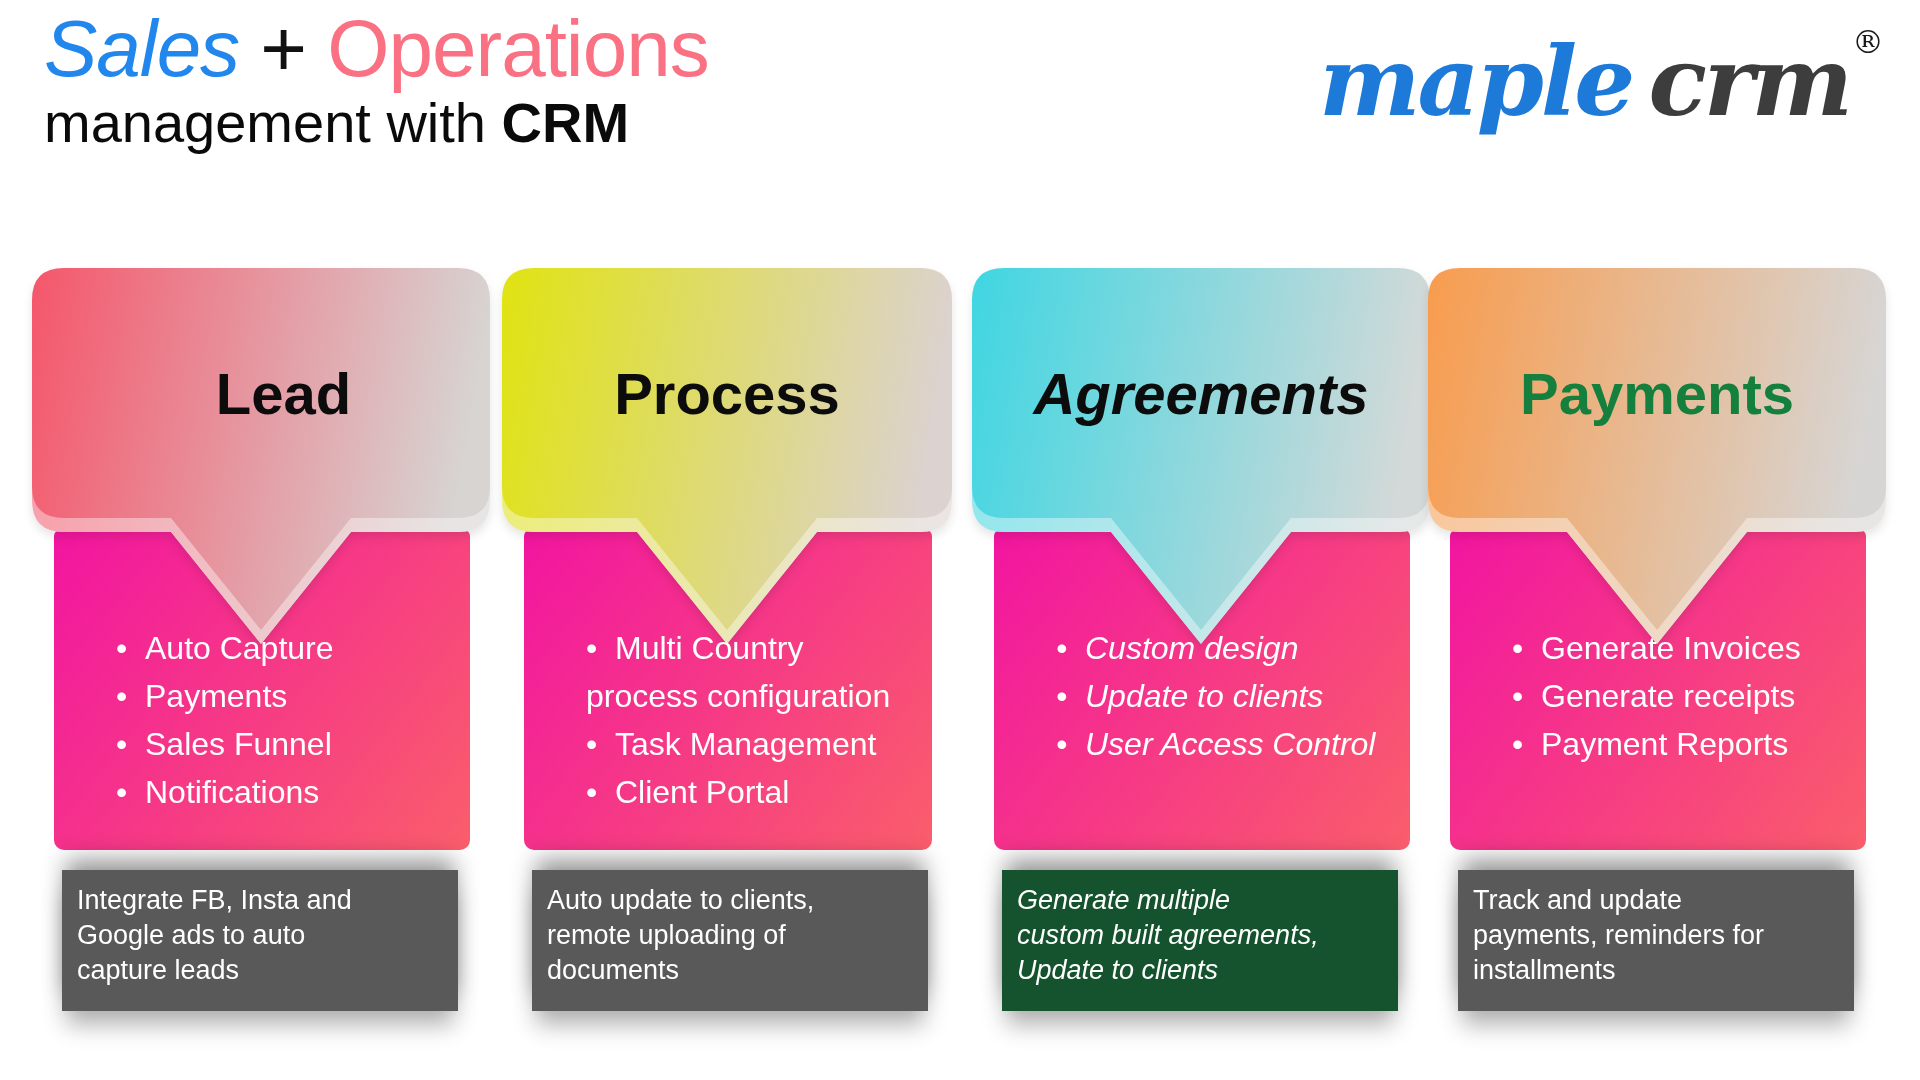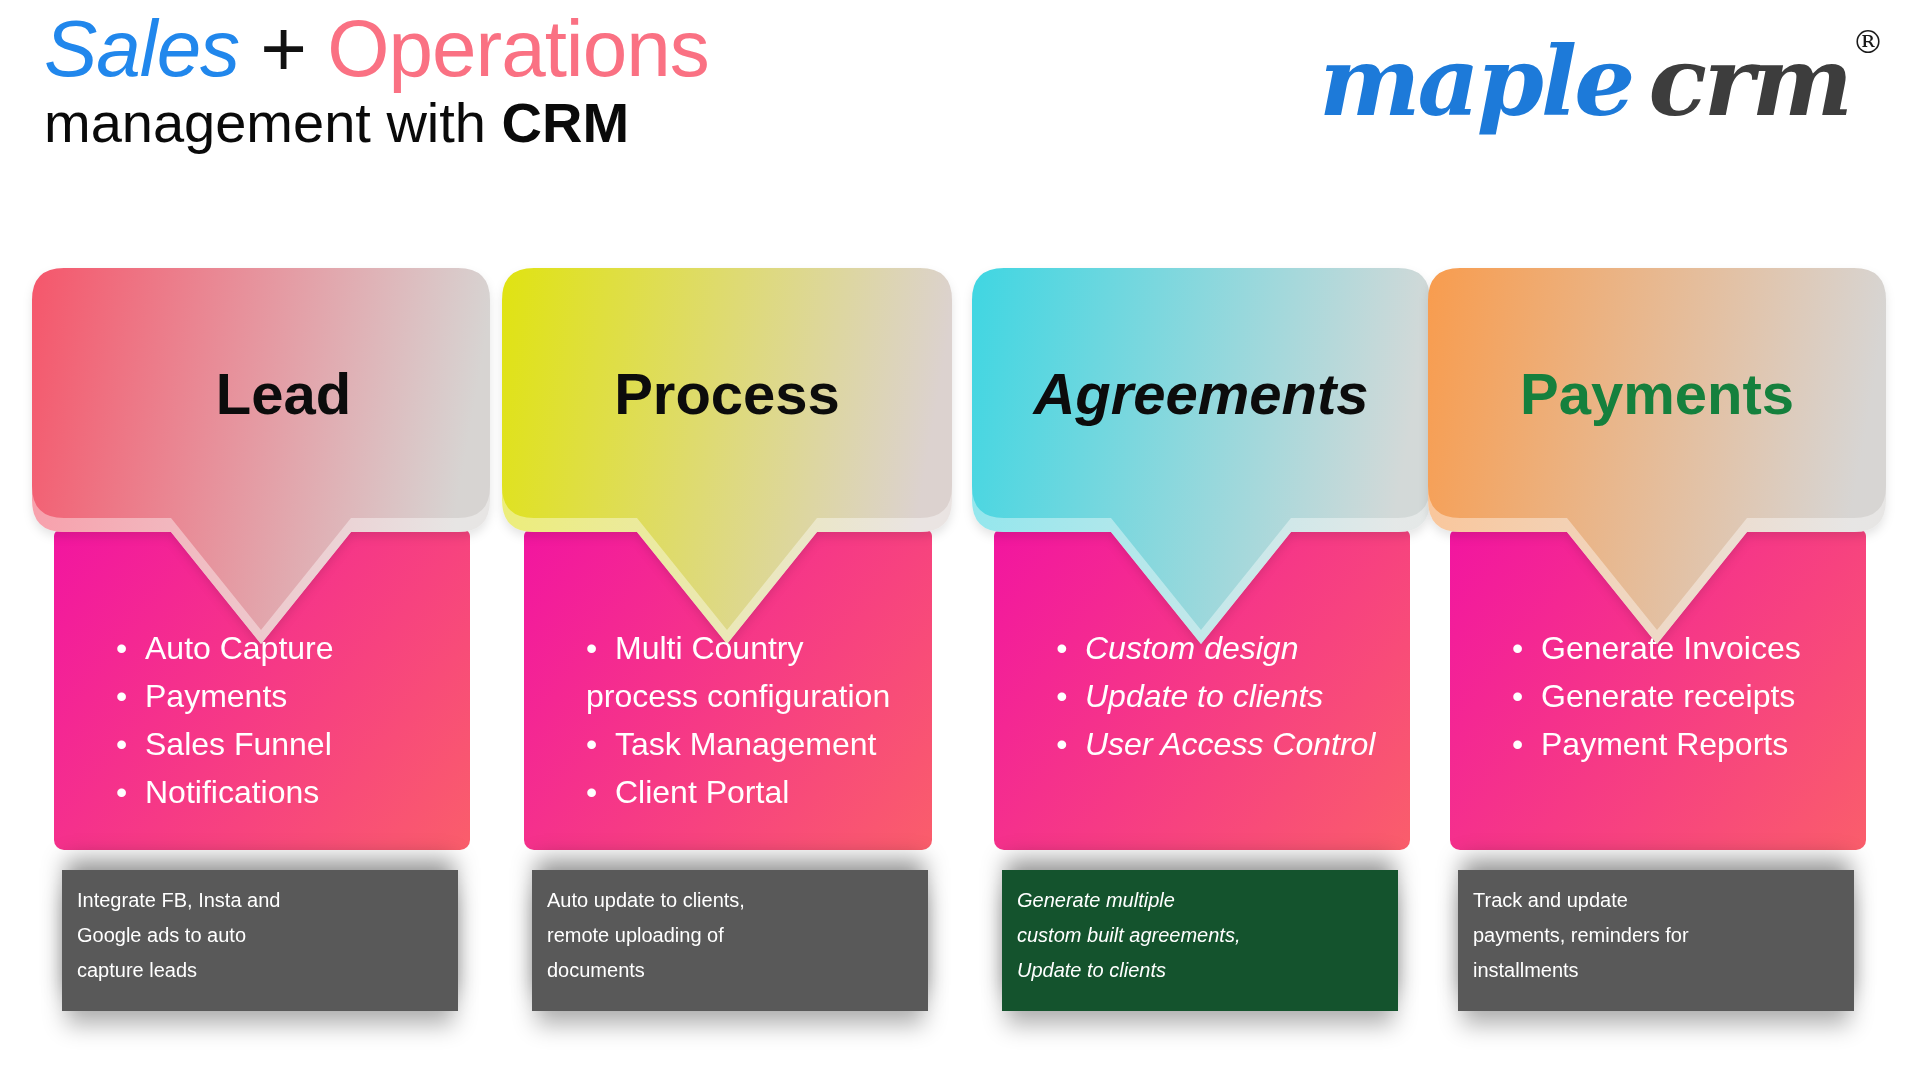--- a/index.html
+++ b/index.html
@@ -27,21 +27,21 @@
   .header-svg{position:absolute;left:0;top:0;overflow:visible;
               filter:drop-shadow(0 5px 5px rgba(0,0,0,0.10));}
   .col-title{position:absolute;left:0;right:0;top:0;height:250px;display:flex;
              align-items:center;justify-content:center;font-size:58px;font-weight:bold;
              color:#0c0c0c;}
   .bullets{position:absolute;left:22px;right:20px;top:356px;padding:0 0 0 62px;
            color:#ffffff;font-size:32px;line-height:48px;}
   .bullet-item{white-space:pre-line;}
   .bullet-item::before{content:"\2022\00a0\00a0";}
   .footer{position:absolute;left:30px;width:366px;top:602px;height:115px;
-          color:#ffffff;font-size:20px;line-height:35px;padding:13px 15px;
+          color:#ffffff;font-size:27px;line-height:35px;padding:13px 15px;
           white-space:pre-line;
           box-shadow:0 -14px 22px -4px rgba(0,0,0,0.42),0 18px 22px -4px rgba(0,0,0,0.30);}
 </style>
 </head>
 <body>
 
 <div class="canvas">
 
   <div class="main-title">
     <div class="line1"><span class="t-sales" style="color: rgb(33, 135, 236); font-style: italic;">Sales</span><span class="t-plus" style="color: rgb(17, 17, 17);"> + </span><span class="t-ops" style="color: rgb(250, 113, 131);">Operations</span></div>

